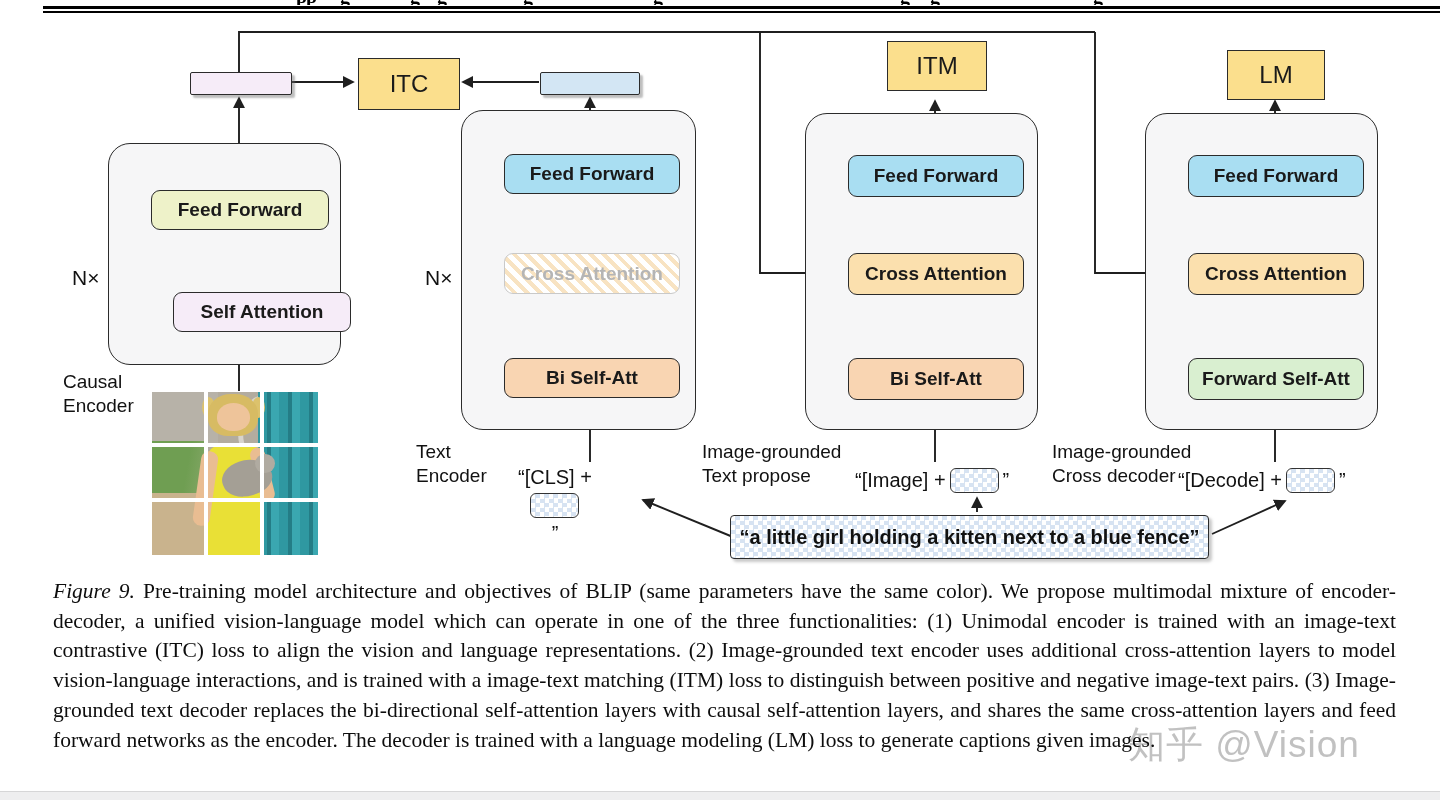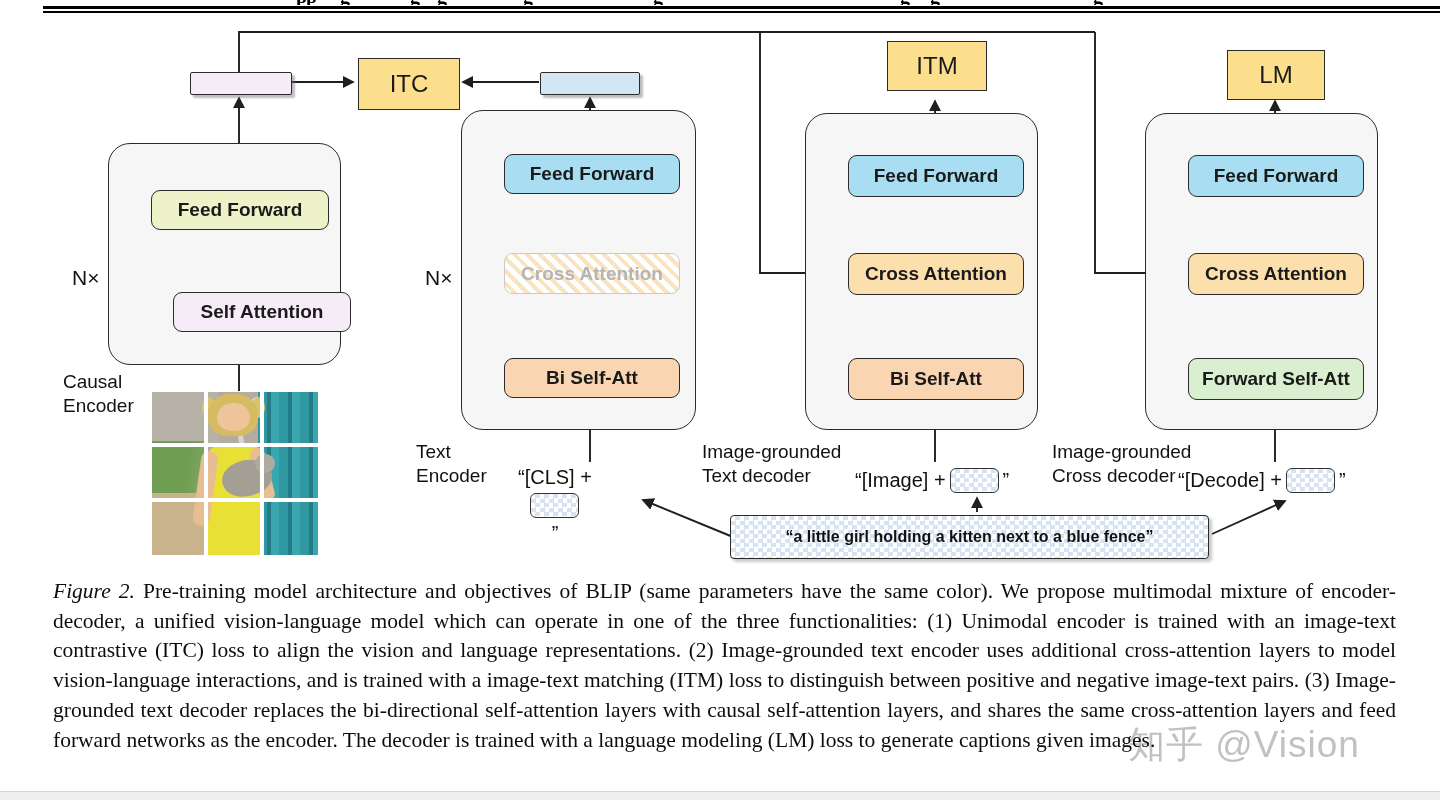--- a/index.html
+++ b/index.html
@@ -36,21 +36,21 @@
   .outbox.blue{background:#d3e6f4;}
   .nx{position:absolute;font-size:21px;color:#111;}
   .sidelabel{position:absolute;font-size:19px;line-height:24px;color:#111;}
 
   
   .tokenrow{position:absolute;display:flex;align-items:center;gap:4px;font-size:20px;color:#111;}
   .checker{background-color:#fff;background-image:conic-gradient(var(--c-checker,#d7e3f2) 25%,transparent 0 50%,var(--c-checker,#d7e3f2) 0 75%,transparent 0);background-size:9px 9px;}
   .tokenbox{width:47px;height:23px;border:1.5px solid #333;border-radius:6px;}
   .ribbon{position:absolute;left:730px;top:515px;width:477px;height:42px;border:1.7px solid #2b2b2b;
           border-radius:4px;display:flex;align-items:center;justify-content:center;
-          font-size:16px;font-weight:600;color:#111;box-shadow:3px 3px 3px rgba(120,120,120,.4);}
+          font-size:20px;font-weight:600;color:#111;box-shadow:3px 3px 3px rgba(120,120,120,.4);}
 
   
   .photo{position:absolute;left:152px;top:392px;width:166px;height:163px;background:#b3ac9f;overflow:hidden;}
   .ph{position:absolute;}
   .ph-pave{left:0;top:0;width:40%;height:34%;background:#b7b2a8;}
   .ph-grass{left:0;top:30%;width:34%;height:36%;background:linear-gradient(100deg,#6f9e52 60%,#88a86a);}
   .ph-dirt{left:0;top:62%;width:32%;height:38%;background:#c9b38d;}
   .ph-fence{left:64%;top:0;width:36%;height:100%;
             background:repeating-linear-gradient(90deg,#2f98a1 0 9px,#247d86 9px 13px,#3aa7b0 13px 21px);}
   .ph-wheel{left:52%;top:2%;width:26%;height:40%;border:5px solid #d8d4cc;border-radius:50%;background:transparent;}
@@ -245,21 +245,21 @@
     <span>“[CLS] +</span>
     <span class="tokenbox checker"></span>
     <span>”</span>
   </div>
 
   <div class="blk ff-blue" style="left:848px;top:155px;width:174px;height:40px;">Feed Forward</div>
   <div class="blk ca-orange" style="left:848px;top:253px;width:174px;height:40px;">Cross Attention</div>
   <div class="blk sa-peach" style="left:848px;top:358px;width:174px;height:40px;">Bi Self-Att</div>
   <div class="sidelabel" style="left:702px;top:440px;">
     <div>Image-grounded</div>
-    <div>Text decoder</div>
+    <div>Text propose</div>
   </div>
   <div class="tokenrow" style="left:855px;top:468px;">
     <span>“[Image] +</span>
     <span class="tokenbox checker"></span>
     <span>”</span>
   </div>
 
   <div class="blk ff-blue" style="left:1188px;top:155px;width:174px;height:40px;">Feed Forward</div>
   <div class="blk ca-orange" style="left:1188px;top:253px;width:174px;height:40px;">Cross Attention</div>
   <div class="blk sa-green" style="left:1188px;top:358px;width:174px;height:40px;">Forward Self-Att</div>
@@ -292,18 +292,18 @@
     <div class="ph ph-kithead"></div>
     <div class="ph ph-gridv1"></div>
     <div class="ph ph-gridv2"></div>
     <div class="ph ph-gridh1"></div>
     <div class="ph ph-gridh2"></div>
   </div>
 
   <div class="watermark">知乎 @Vision</div>
 
   <div class="figcap">
-    <i>Figure 2.</i>
+    <i>Figure 9.</i>
     <span>Pre-training model architecture and objectives of BLIP (same parameters have the same color). We propose multimodal mixture of encoder-decoder, a unified vision-language model which can operate in one of the three functionalities: (1) Unimodal encoder is trained with an image-text contrastive (ITC) loss to align the vision and language representations. (2) Image-grounded text encoder uses additional cross-attention layers to model vision-language interactions, and is trained with a image-text matching (ITM) loss to distinguish between positive and negative image-text pairs. (3) Image-grounded text decoder replaces the bi-directional self-attention layers with causal self-attention layers, and shares the same cross-attention layers and feed forward networks as the encoder. The decoder is trained with a language modeling (LM) loss to generate captions given images.</span>
   </div>
 
   <div class="bottom-strip"></div>
 </div>
 
 </body></html>

